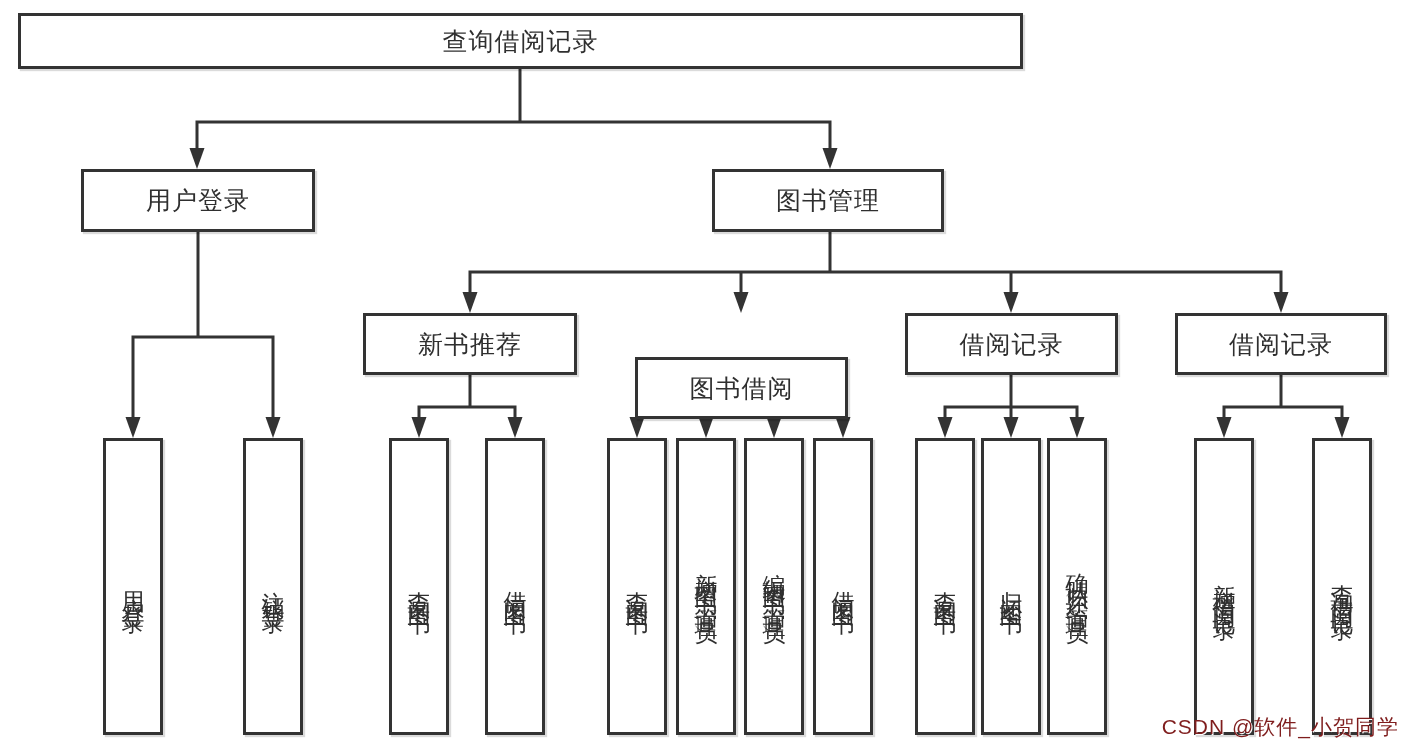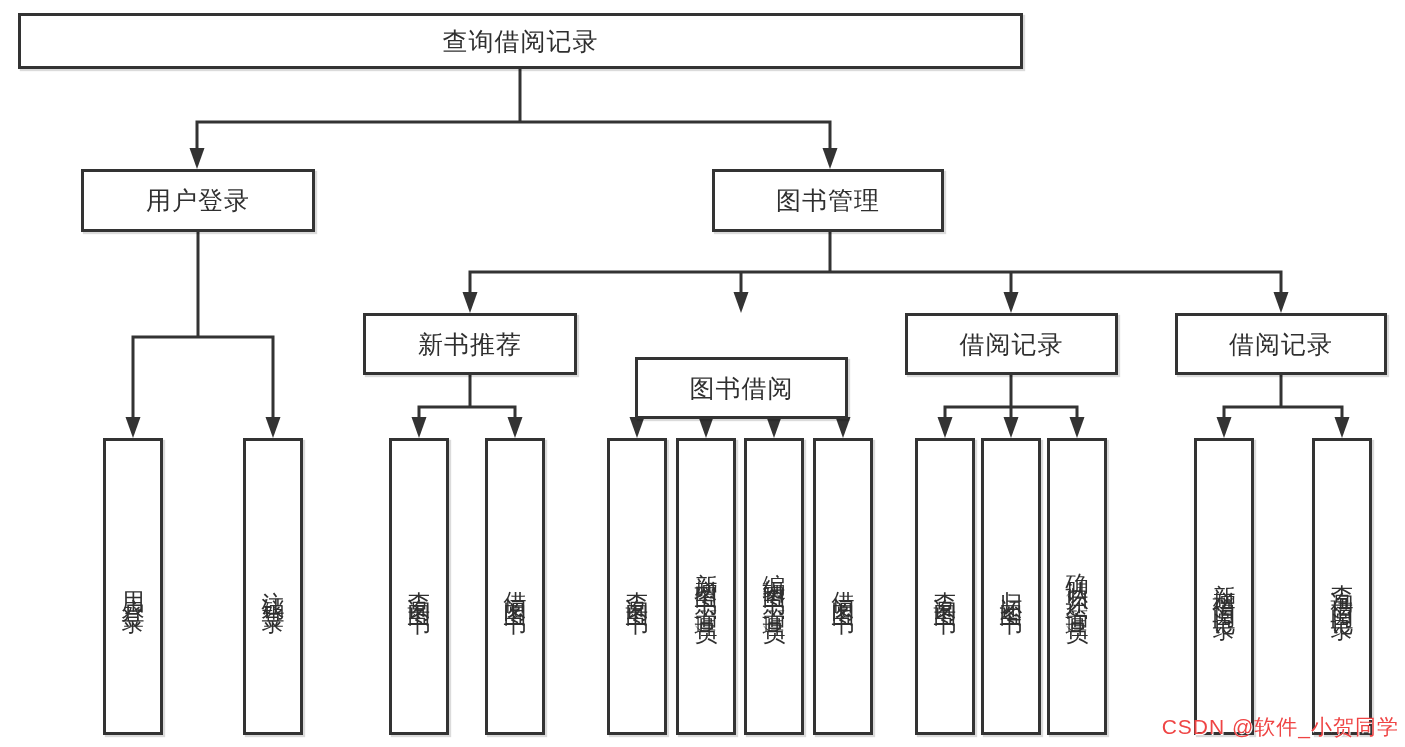--- a/index.html
+++ b/index.html
@@ -36,21 +36,21 @@
     letter-spacing: 7px;
     line-height: 1;
     color: #2f2f2f;
     white-space: nowrap;
   }
   .watermark {
     position: absolute;
     right: 6px;
     bottom: 6px;
     font-size: 21px;
-    color: #ef4444;
+    color: #7f1d1d;
     text-shadow: 1px 1px 0 #ffffff;
     letter-spacing: 1px;
   }
   
   #root-box   { left: 18px;  top: 13px;  width: 1005px; height: 56px; }
   #login-box  { left: 81px;  top: 169px; width: 234px;  height: 63px; }
   #manage-box { left: 712px; top: 169px; width: 232px;  height: 63px; }
   #g-recommend { left: 363px;  top: 313px; width: 214px; height: 62px; text-align: right; }
   #g-borrow    { left: 635px;  top: 313px; width: 213px; height: 62px; margin-top: 44px; }
   #g-current   { left: 905px;  top: 313px; width: 213px; height: 62px; }

